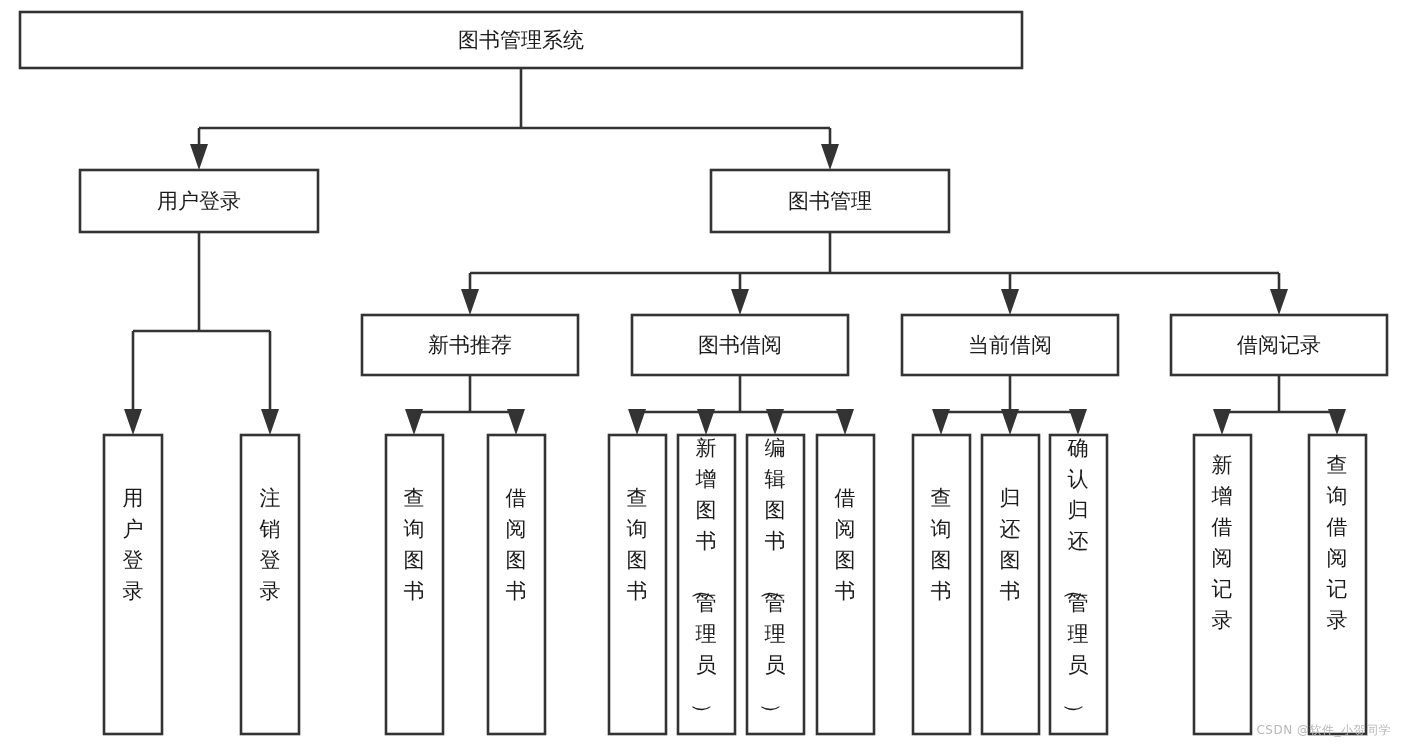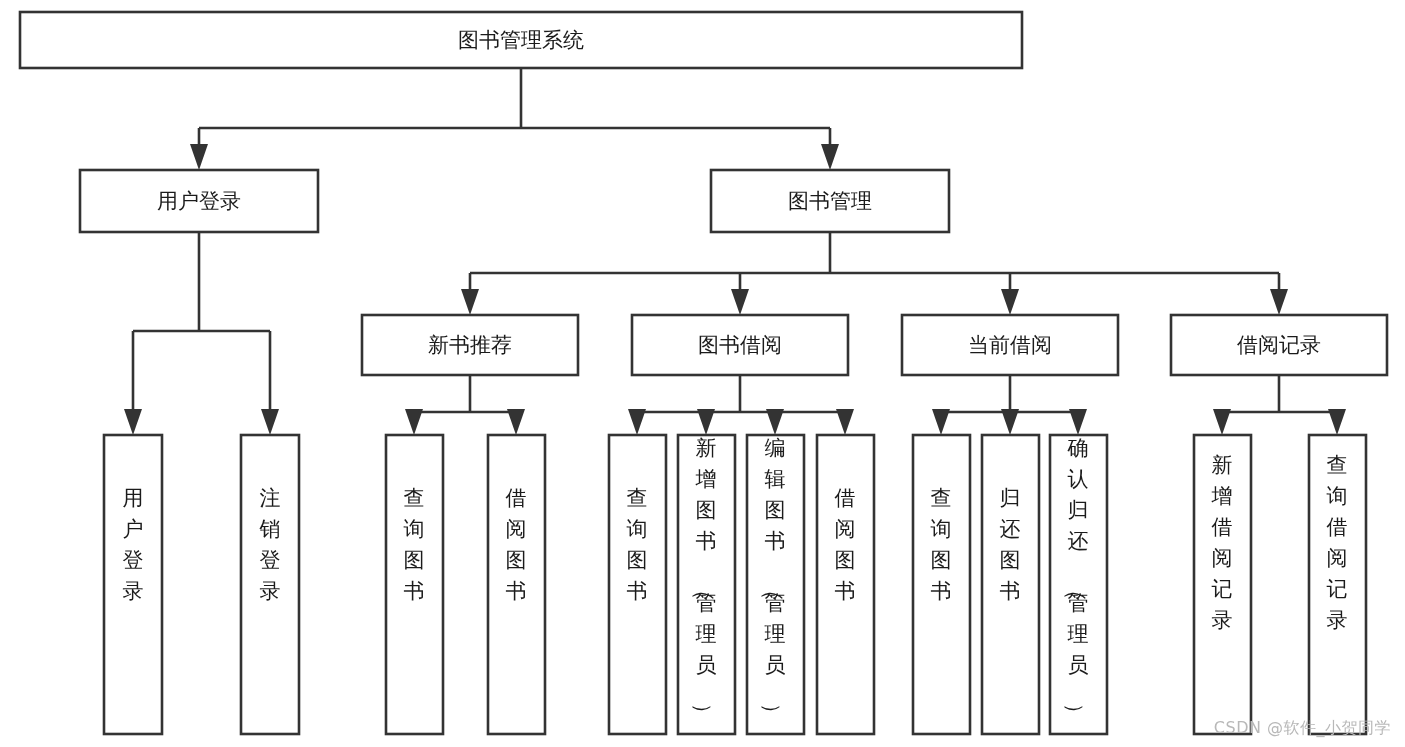--- a/index.html
+++ b/index.html
@@ -45,21 +45,21 @@
     font-family: "DejaVu Sans", "Liberation Sans", sans-serif;
     font-size: 21px;
     fill: #1b1b1b;
     text-anchor: middle;
   }
   .watermark {
     position: absolute;
     right: 14px;
     bottom: 8px;
     font-family: "DejaVu Sans", "Liberation Sans", sans-serif;
-    font-size: 16px;
+    font-size: 12px;
     color: #b8b8b8;
     white-space: nowrap;
     letter-spacing: 0.5px;
   }
 </style>
 </head>
 <body>
 
 <div id="diagram-root">
   <svg class="flow" width="1405" height="747" viewBox="0 0 1405 747">

